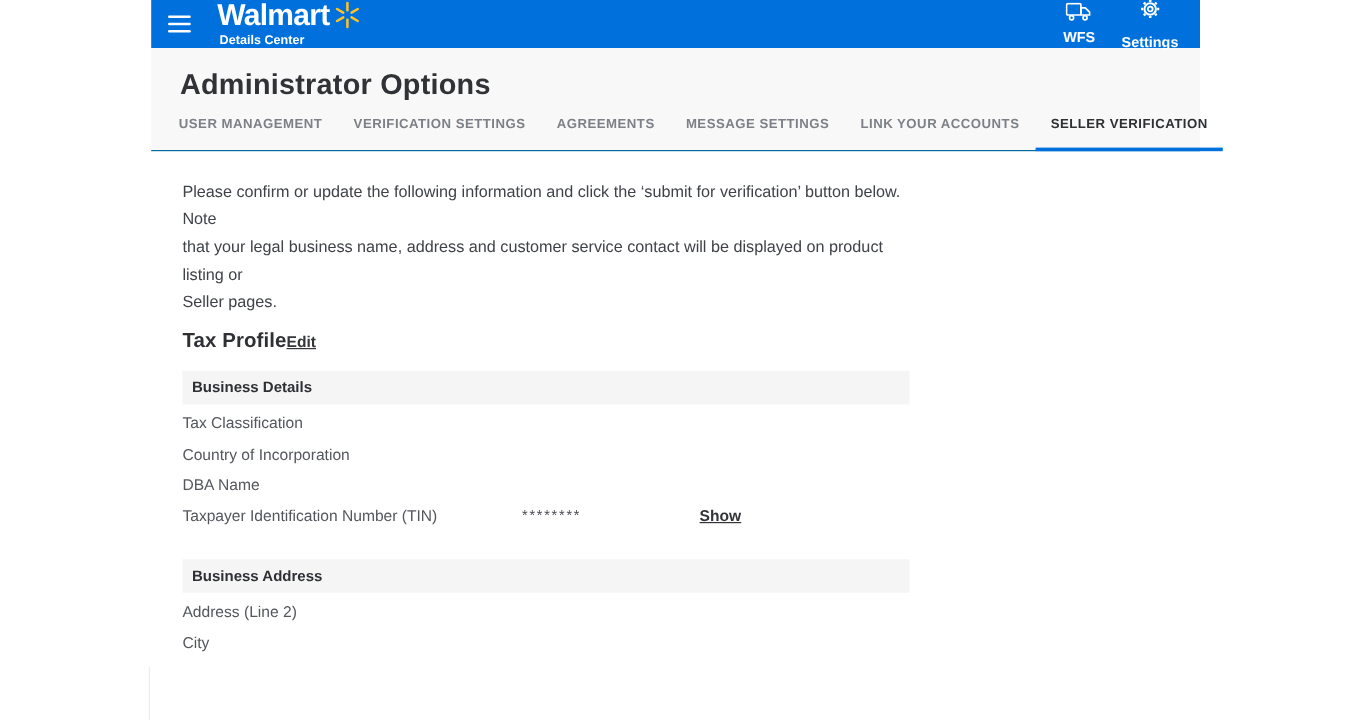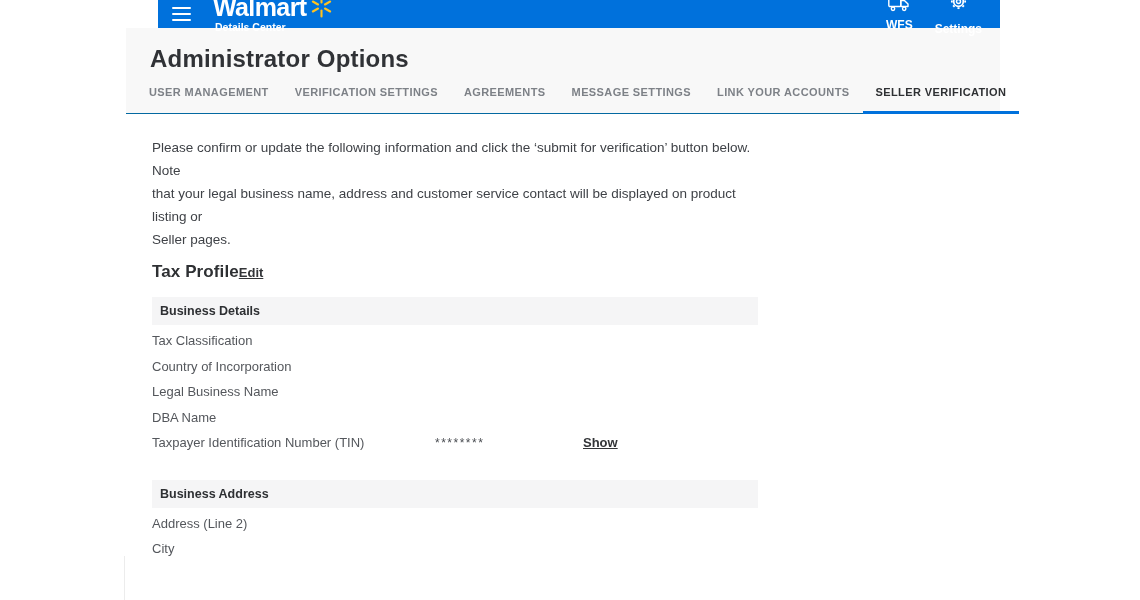--- a/index.html
+++ b/index.html
@@ -6,23 +6,23 @@
     margin: 0; padding: 0;
     width: 1140px; height: 600px;
     overflow: hidden;
     background: #ffffff;
     font-family: "Liberation Sans", sans-serif;
   }
   .app { position: absolute; left: 126px; top: 0; width: 874px; height: 600px; background: #fff; }
 
   
   .topbar {
-    height: 28px; background: #0071dc; color: #fff;
+    height: 40px; background: #0071dc; color: #fff;
     display: flex; align-items: center;
-    padding: 0 18px 0 14px; box-sizing: border-box; margin-left: 32px;
+    padding: 0 18px 0 14px; box-sizing: border-box;
   }
   .hamburger { width: 19px; display: flex; flex-direction: column; gap: 3.5px; background: none; border: none; padding: 0; cursor: pointer; }
   .hamburger span { display: block; height: 2.2px; background: #fff; border-radius: 2px; }
   .brand { margin-left: 22px; line-height: 1; cursor: pointer; }
   .brand-row { display: flex; align-items: flex-start; gap: 3px; }
   .wordmark { font-size: 25px; font-weight: 700; letter-spacing: -0.6px; }
   .brand-sub { font-size: 10.5px; font-weight: 600; margin: 1px 0 0 2px; }
   .topbar-spacer { flex: 1; }
   .topbar-item { display: flex; align-items: center; gap: 6px; font-size: 12px; font-weight: 700; cursor: pointer; flex-direction: column; }
   .topbar-item + .topbar-item { margin-left: 22px; gap: 12px; }
@@ -144,23 +144,20 @@
     <section class="section">
       <div class="bar">Business Details</div>
       <div class="rows">
         <div class="row">
           <span class="lbl">Tax Classification</span>
         </div>
         <div class="row">
           <span class="lbl">Country of Incorporation</span>
         </div>
         <div class="row">
-          <span class="lbl">Legal Business Name</span>
-        </div>
-        <div class="row">
           <span class="lbl">DBA Name</span>
         </div>
         <div class="row">
           <span class="lbl">Taxpayer Identification Number (TIN)</span>
           <span class="val">********</span>
           <a class="link">Show</a>
         </div>
       </div>
     </section>
 

